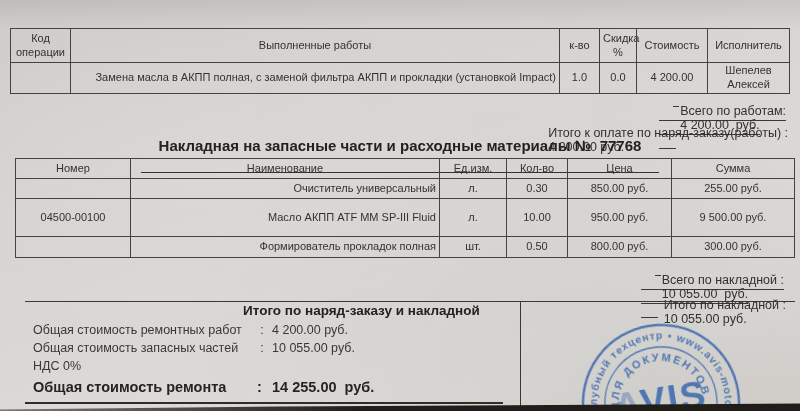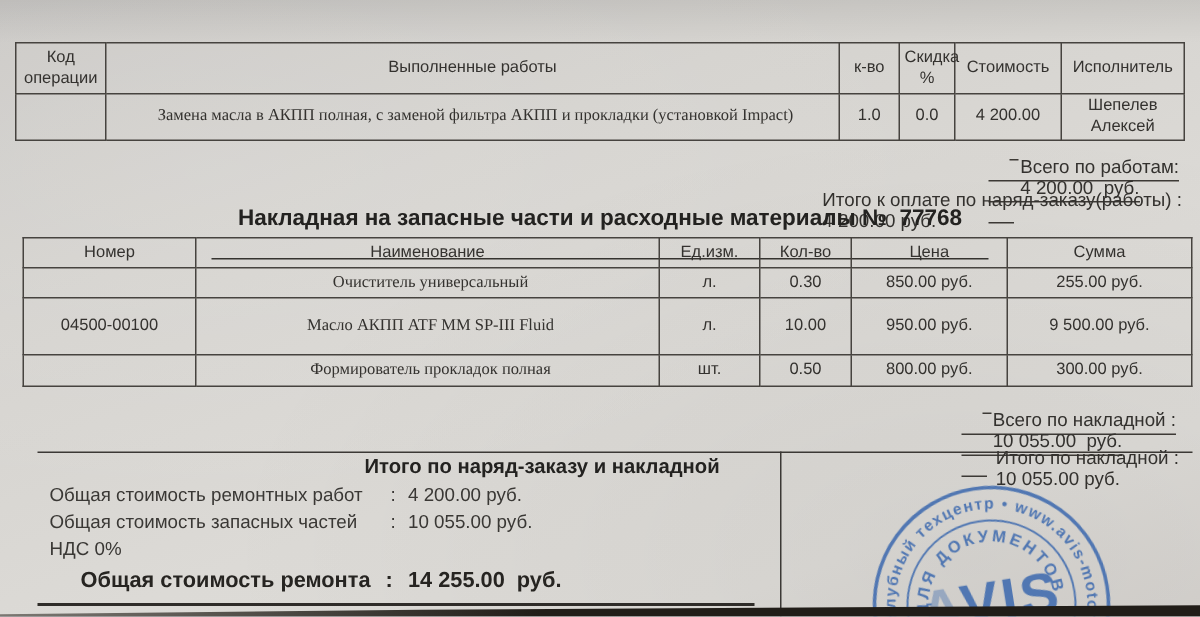--- a/index.html
+++ b/index.html
@@ -9,34 +9,34 @@
     background:linear-gradient(160deg,#cbc9c6 0%,#d5d3cf 30%,#dcdad6 62%,#dedcd8 82%,#d7d4d0 100%);
   }
   .shade{position:absolute;inset:0;pointer-events:none;
     background:
       linear-gradient(to bottom,rgba(0,0,0,.07),rgba(0,0,0,0) 7%),
       radial-gradient(ellipse at 18% 28%,rgba(255,255,255,.10),rgba(255,255,255,0) 55%),
       radial-gradient(ellipse at 80% 90%,rgba(0,0,0,.05),rgba(0,0,0,0) 55%);
   }
   table.t{position:absolute;border-collapse:collapse;table-layout:fixed;font-size:11px;color:#34322f;}
   .t th,.t td{border:1px solid #46433f;font-weight:normal;padding:1px 3px;text-align:center;vertical-align:middle;line-height:1.25;}
-  .t td.lft{text-align:center;padding-left:7px;font-family:Liberation Serif, serif;}
+  .t td.lft{text-align:right;padding-left:7px;}
   .tot{position:absolute;font-size:12.5px;color:#33312e;white-space:pre;}
   .uline{border-bottom:1.2px solid #3c3935;padding:0 3px 2px 6px;}
   .amount{white-space:pre;}
   .doc-title{position:absolute;left:0;top:137px;width:800px;text-align:center;}
   .doc-title span{display:inline-block;font-weight:bold;font-size:15px;white-space:pre;border-bottom:1.6px solid #35332f;padding:0 18px 18px 18px;color:#232220;}
   .hline{position:absolute;border-top:1.5px solid #3b3835;}
   .vline{position:absolute;border-left:1.5px solid #3b3835;}
   .sum-head{position:absolute;left:243px;top:303px;font-weight:bold;font-size:13.5px;color:#232220;white-space:nowrap;}
   .sumrow{position:absolute;left:33px;display:flex;font-size:12.5px;color:#3a3835;width:470px;}
   .sumrow .lbl{width:219px;}
   .sumrow .cln{width:20px;text-align:center;}
   .sumrow.grand{font-weight:bold;font-size:14.5px;color:#262421;}
-  .sumrow.grand .lbl{width:214px;text-align:right;}
+  .sumrow.grand .lbl{width:214px;}
   .sumrow.grand .cln{width:25px;}
   .botline{position:absolute;left:25px;top:402px;width:478px;border-top:2px solid #2f2c29;}
   .darkedge{position:absolute;left:0;bottom:0;width:800px;height:12px;
     background:linear-gradient(to right,rgba(45,40,33,.55),#211d18 45%);
     clip-path:polygon(0 88%,35% 62%,100% 38%,100% 100%,0 100%);}
   .stamp{position:absolute;left:568px;top:310px;width:186px;height:186px;transform:rotate(-9deg);opacity:.85;}
 </style>
 </head>
 <body>
 

